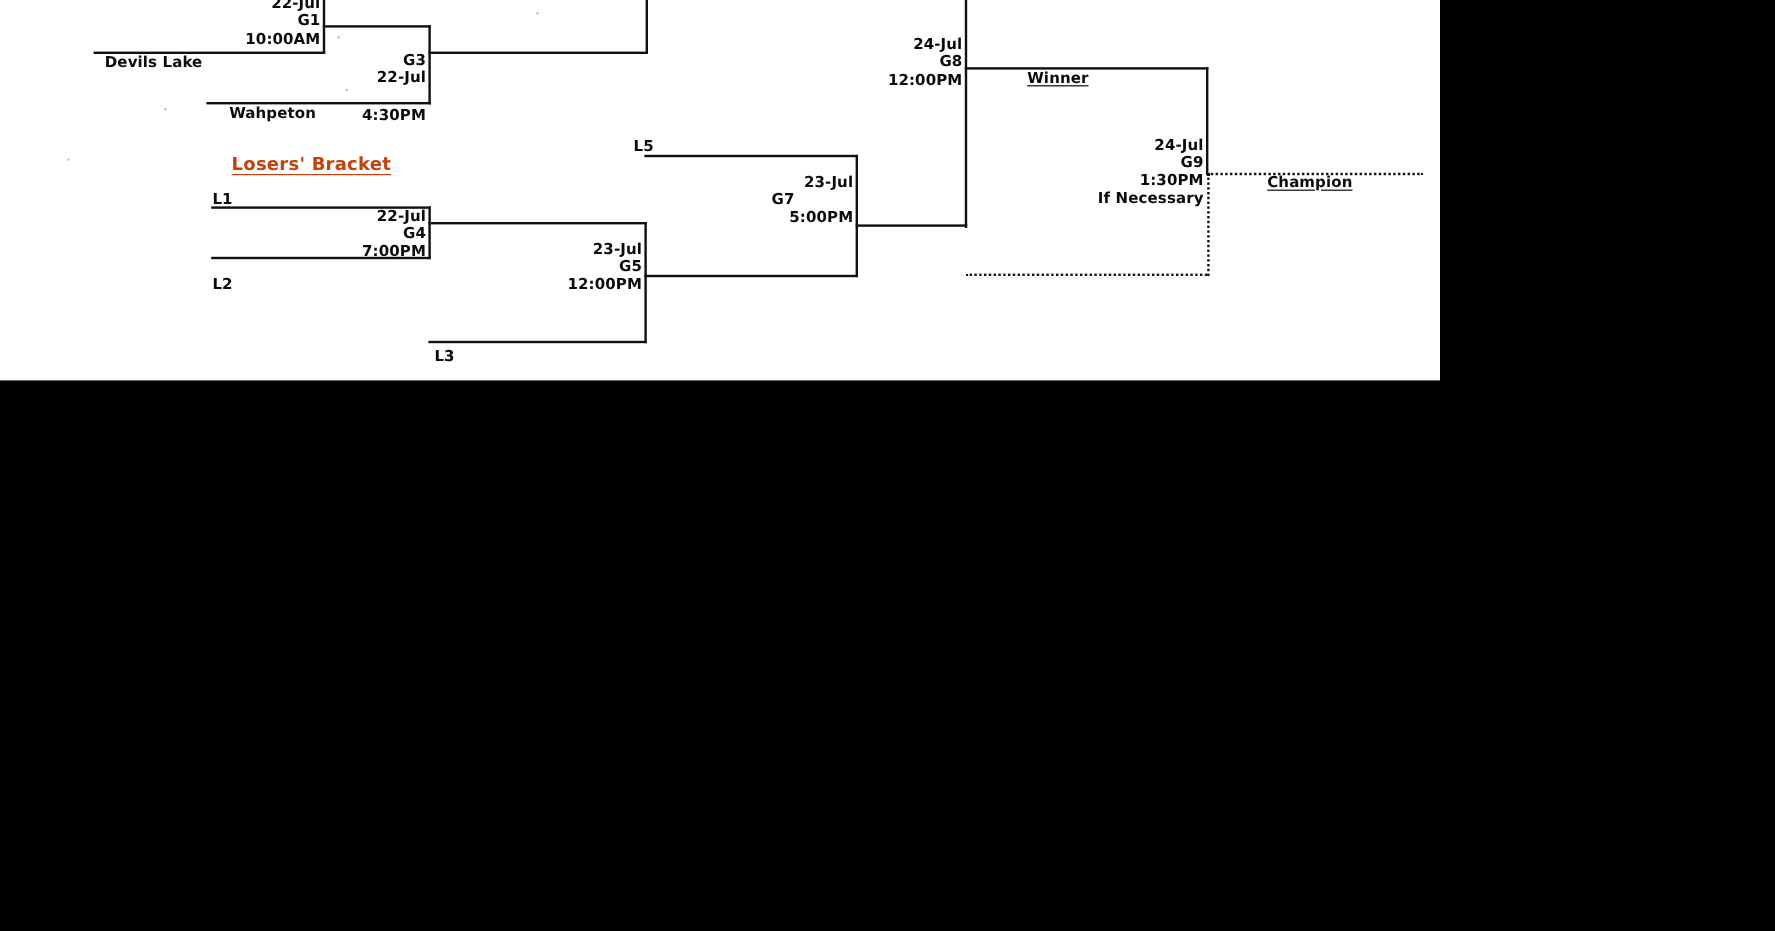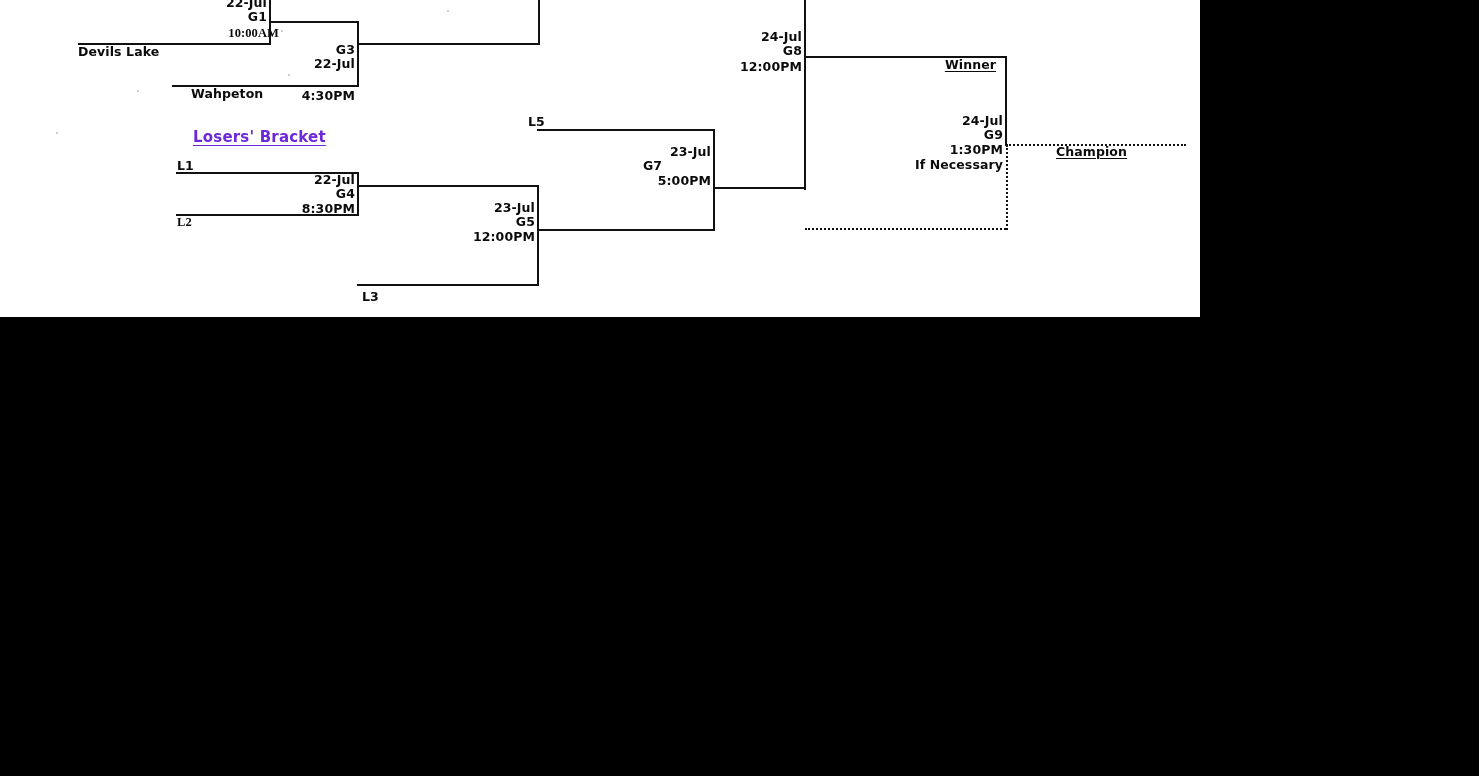--- a/index.html
+++ b/index.html
@@ -50,30 +50,30 @@
   .lbl {
     position: absolute;
     font-size: 12.5px;
     font-weight: bold;
     color: #0b0b0b;
     white-space: nowrap;
     letter-spacing: 0.1px;
     line-height: 14px;
   }
   .lbl.r { text-align: right; }
-  .lbl.c { text-align: right; }
+  .lbl.c { text-align: left; }
   .under {
     text-decoration: underline;
     text-underline-offset: 2px;
   }
   .section-title {
     position: absolute;
     font-size: 15px;
     font-weight: bold;
-    color: #6d28d9;
+    color: #c2410c;
     white-space: nowrap;
     text-decoration: underline;
     text-underline-offset: 3px;
     letter-spacing: 0.2px;
   }
   .gamebox {
     position: absolute;
   }
   .speck {
     position: absolute;
@@ -87,26 +87,26 @@
 </head>
 <body>
 
 <div id="root">
 
   <div id="sheet">
 
     <div class="hline" style="left:78px; top:43px; width:193px;"></div>
     <div class="vline" style="left:269px; top:0px; height:45px;"></div>
 
-    <div class="lbl r" style="left:78px; top:45px; width:100px; text-align:left;">Devils Lake</div>
+    <div class="lbl r" style="left:78px; top:45px; width:100px; text-align:center;">Devils Lake</div>
 
     <div class="gamebox" style="left:150px; top:-4px; width:117px;">
       <div class="lbl r" style="position:relative; left:0; top:0; width:117px;">22-Jul</div>
       <div class="lbl r" style="position:relative; left:0; top:0; width:117px;">G1</div>
-      <div class="lbl r" style="position:relative; left:12px; top:2px; width:117px;font-family:Liberation Serif, serif;">10:00AM</div>
+      <div class="lbl r" style="position:relative; left:0; top:2px; width:117px;">10:00AM</div>
     </div>
 
     <div class="hline" style="left:269px; top:21px; width:90px;"></div>
     <div class="hline" style="left:172px; top:85px; width:187px;"></div>
     <div class="vline" style="left:357px; top:21px; height:66px;"></div>
 
     <div class="lbl" style="left:191px; top:87px;">Wahpeton</div>
 
     <div class="gamebox" style="left:238px; top:43px; width:117px;">
       <div class="lbl r" style="position:relative; width:117px;">G3</div>
@@ -141,28 +141,28 @@
 
     <div class="hdot" style="left:1006px; top:144px; width:180px;"></div>
     <div class="lbl under" style="left:1056px; top:145px;">Champion</div>
 
     <div class="section-title" style="left:193px; top:128px;">Losers' Bracket</div>
 
     <div class="hline" style="left:176px; top:172px; width:183px;"></div>
     <div class="lbl" style="left:177px; top:159px;">L1</div>
 
     <div class="hline" style="left:176px; top:214px; width:183px;"></div>
-    <div class="lbl" style="left:177px; top:215px;font-family:Liberation Serif, serif;">L2</div>
+    <div class="lbl" style="left:177px; top:230px;">L2</div>
 
     <div class="vline" style="left:357px; top:172px; height:44px;"></div>
 
     <div class="gamebox" style="left:238px; top:173px; width:117px;">
       <div class="lbl r" style="position:relative; width:117px;">22-Jul</div>
       <div class="lbl r" style="position:relative; width:117px;">G4</div>
-      <div class="lbl r" style="position:relative; top:1px; width:117px;">8:30PM</div>
+      <div class="lbl r" style="position:relative; top:1px; width:117px;">7:00PM</div>
     </div>
 
     <div class="hline" style="left:357px; top:185px; width:182px;"></div>
     <div class="hline" style="left:357px; top:284px; width:182px;"></div>
     <div class="vline" style="left:537px; top:185px; height:101px;"></div>
     <div class="lbl" style="left:362px; top:290px;">L3</div>
 
     <div class="gamebox" style="left:418px; top:201px; width:117px;">
       <div class="lbl r" style="position:relative; width:117px;">23-Jul</div>
       <div class="lbl r" style="position:relative; width:117px;">G5</div>

